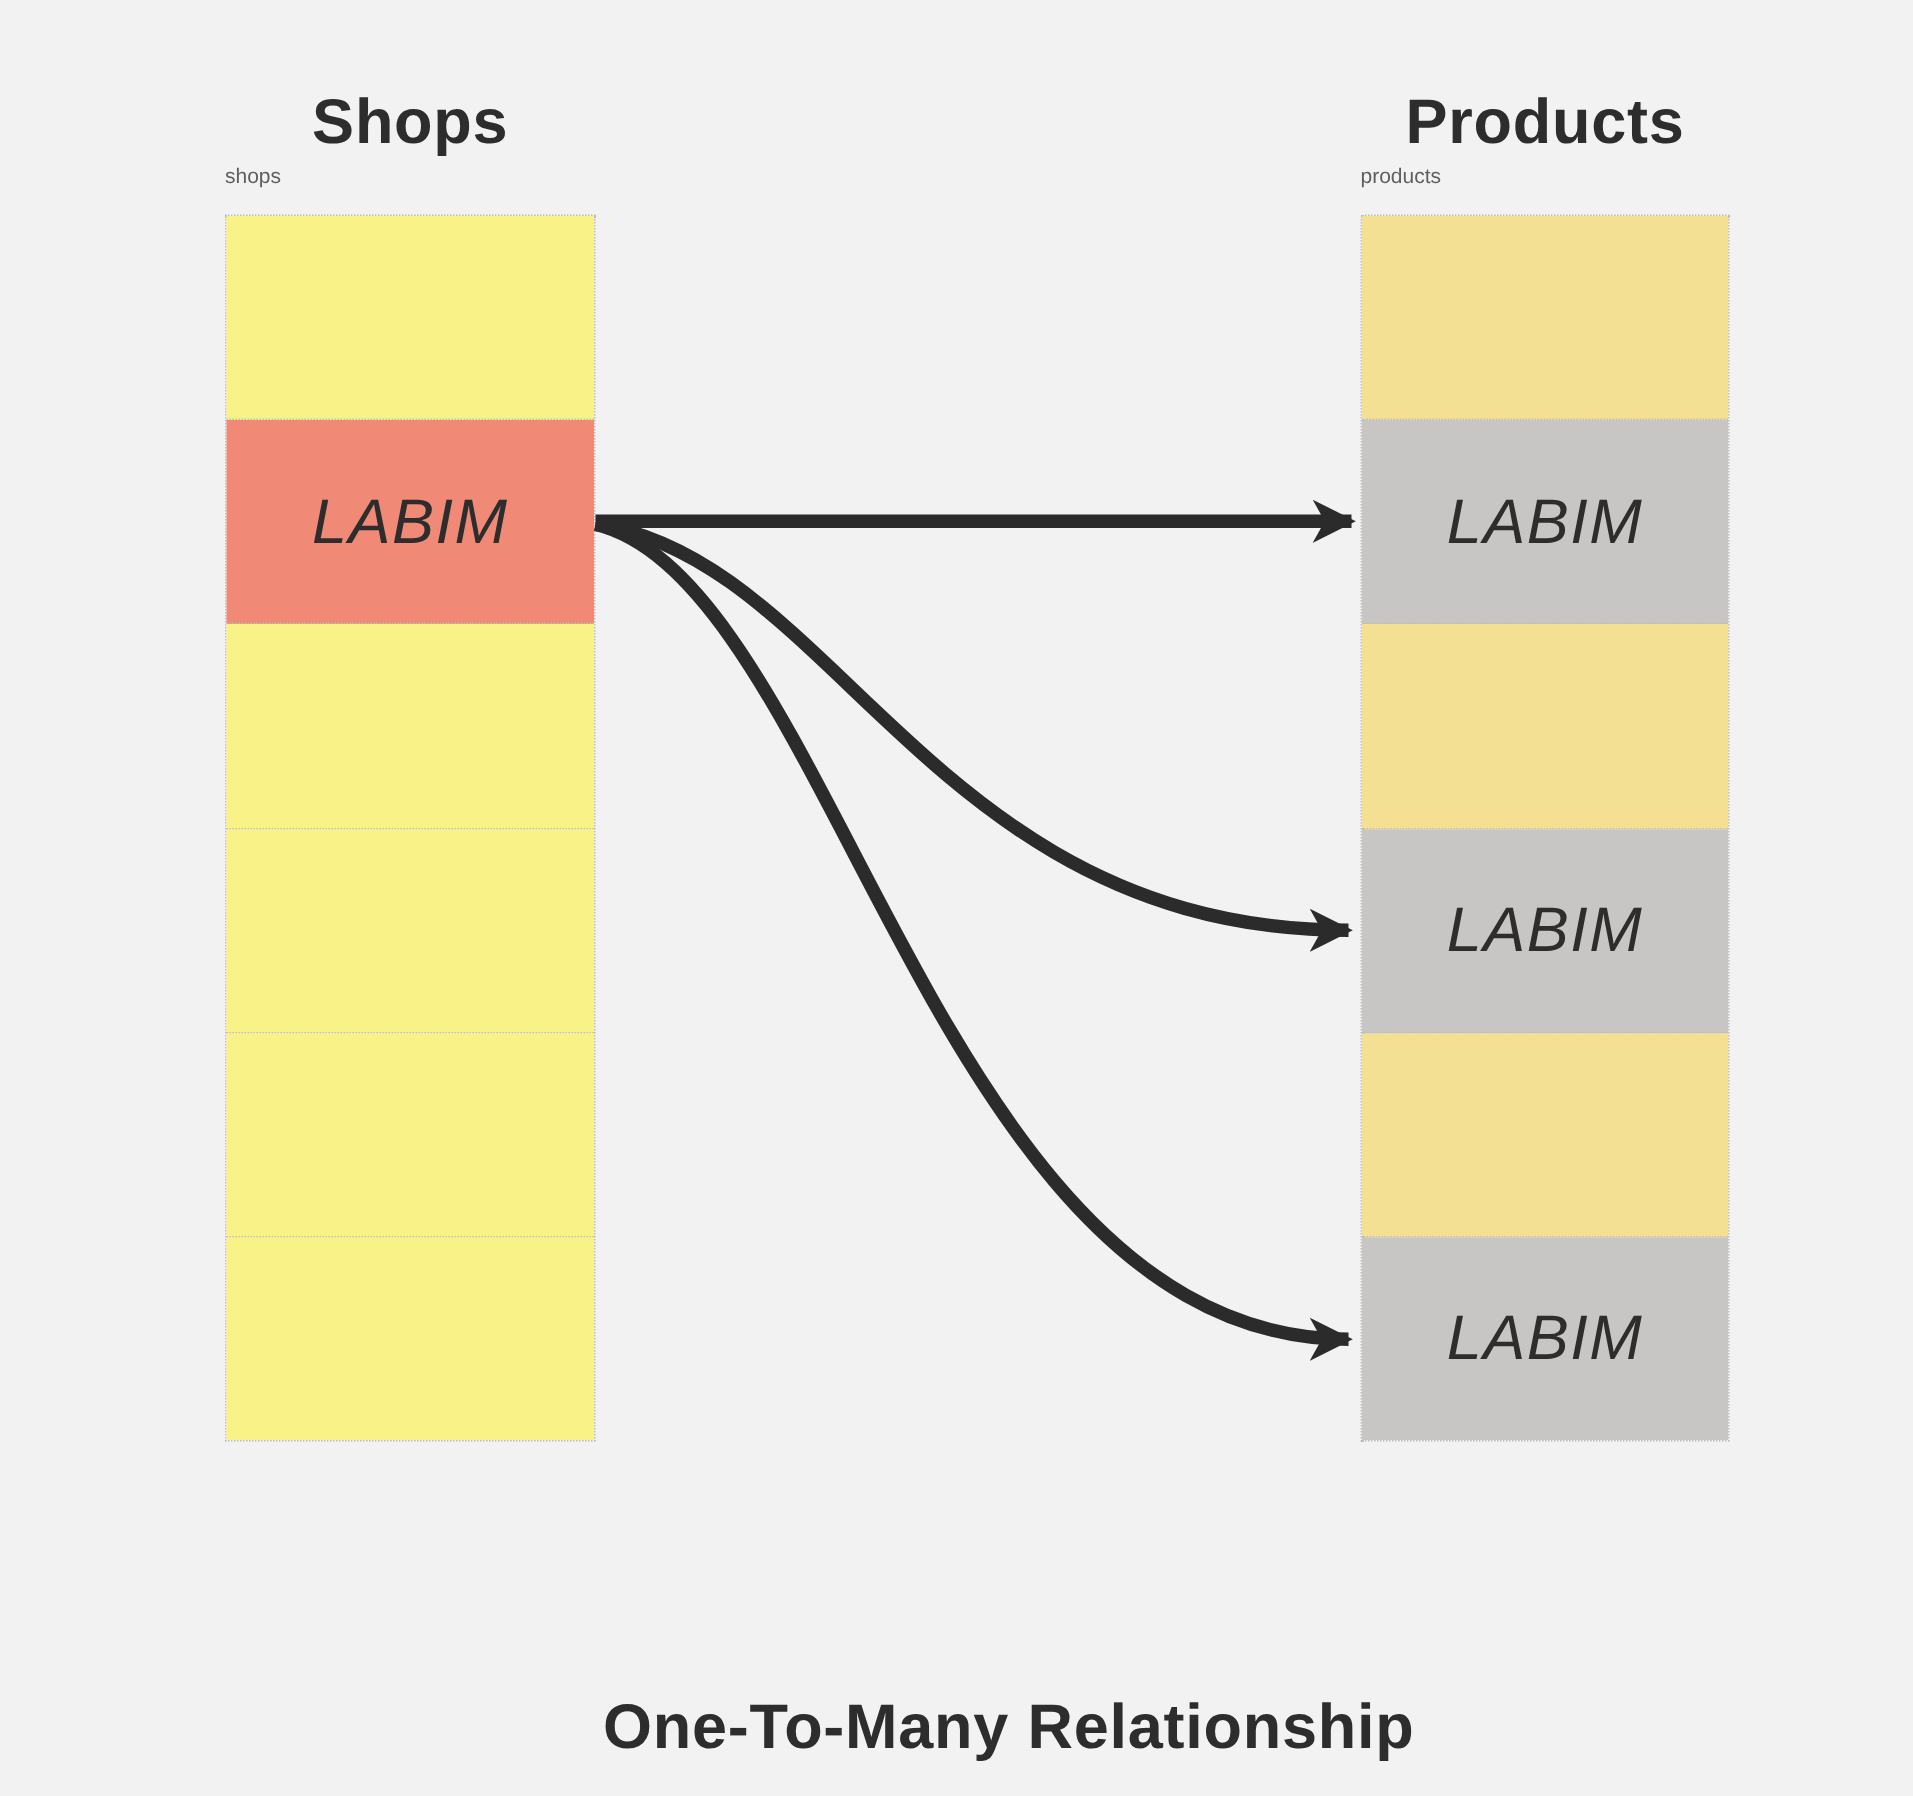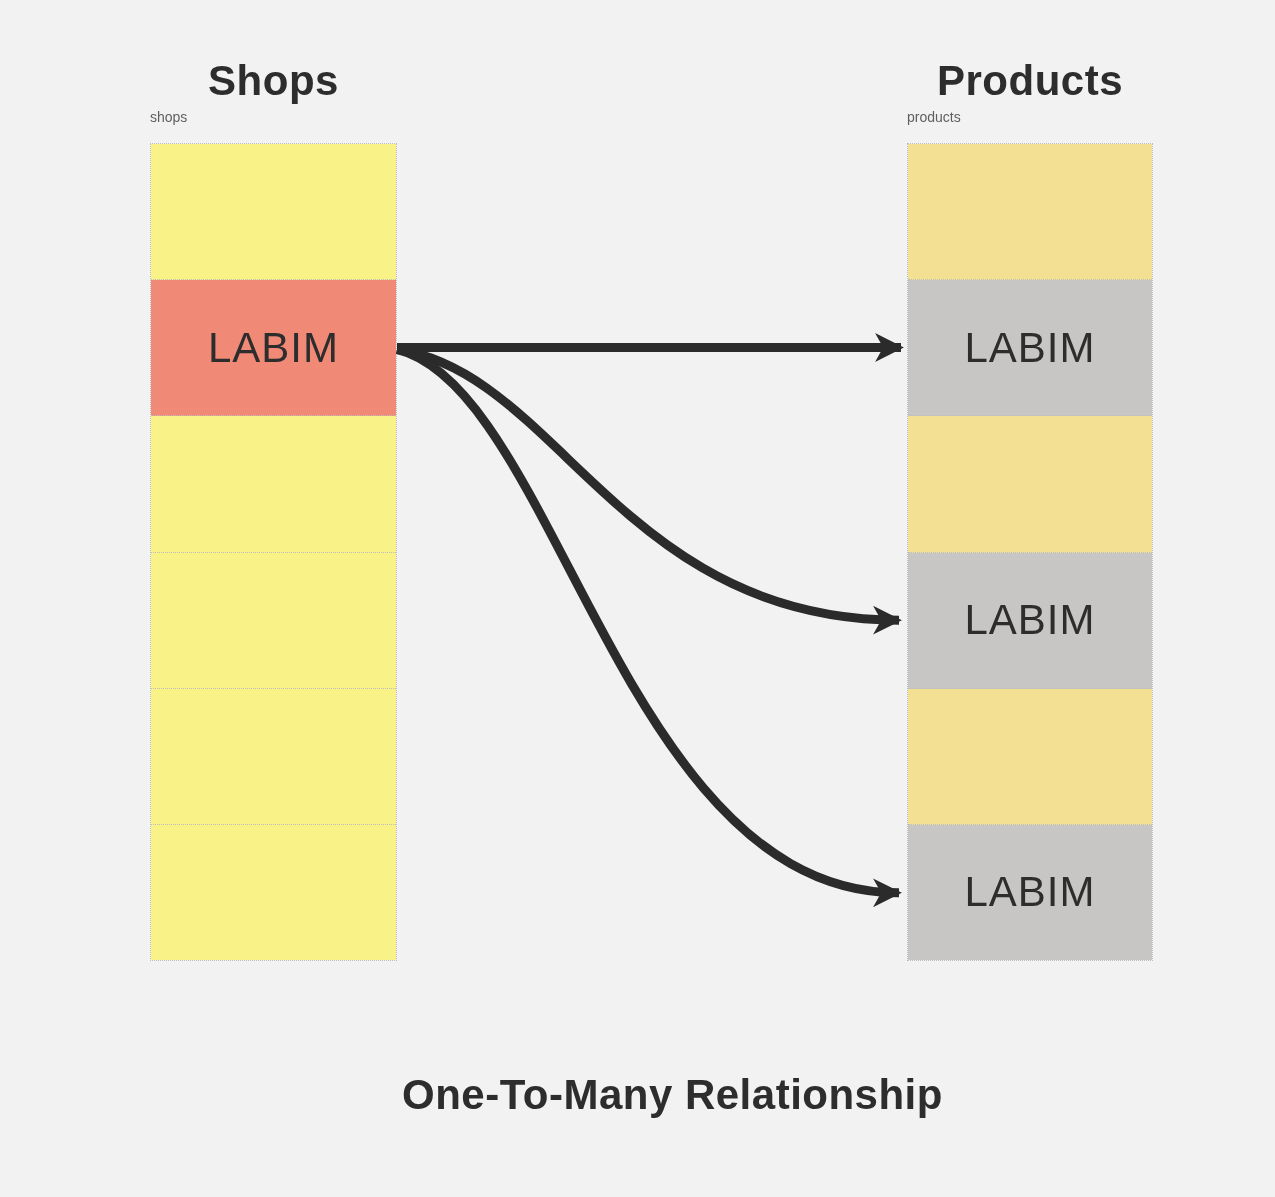--- a/index.html
+++ b/index.html
@@ -46,41 +46,42 @@
   .col-right{left:907px;width:246px;}
   .cell{
     flex:1 1 0;
     display:flex;
     align-items:center;
     justify-content:center;
     border-bottom:1px dotted var(--cell-border,#bdbdbd);
     font-size:42px;
     letter-spacing:1px;
     color:var(--text-dark,#2d2d2d);
+    font-style:italic;
   }
   .cell:last-child{border-bottom:none;}
   .col-left .cell.default{background:var(--left-row,#f9f287);}
   .col-left .cell.source{background:var(--left-source-row,#f08a76);}
   .col-right .cell.default{background:var(--right-row,#f3e093);}
   .col-right .cell.target{background:var(--right-target-row,#c7c6c4);}
   .overlay{
     position:absolute;
     left:0;top:0;
     width:1275px;height:1197px;
     pointer-events:none;
   }
   .overlay path.arrow{
     fill:none;
     stroke:var(--arrow,#2b2b2b);
     stroke-width:9;
   }
   .caption{
     position:absolute;
     left:70px;right:0;
-    top:1070px;
+    top:1126px;
     text-align:center;
     font-size:42px;
     font-weight:700;
     letter-spacing:0.5px;
     color:var(--text-dark,#2d2d2d);
     line-height:1.2;
   }
 </style>
 </head>
 <body>

